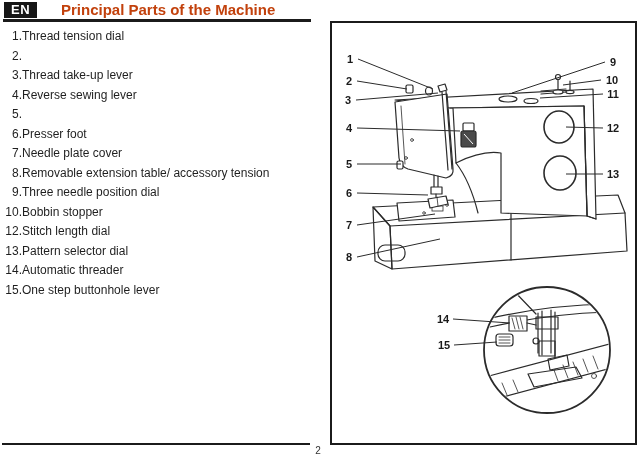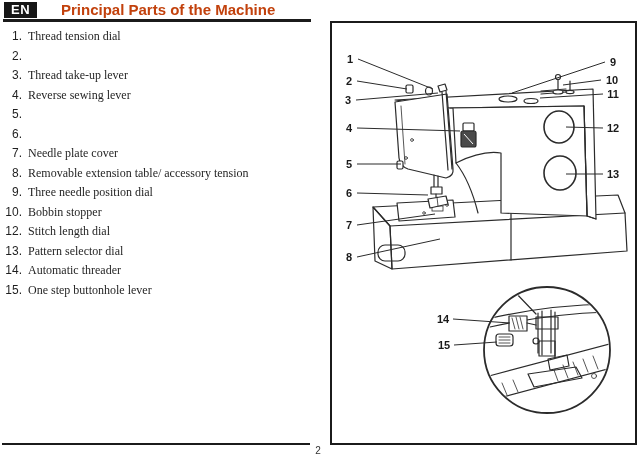--- a/index.html
+++ b/index.html
@@ -9,21 +9,21 @@
   
   .badge{position:absolute;left:4px;top:2px;width:33px;height:16px;background:#161616;color:#fff;
          font-weight:bold;font-size:13px;line-height:16px;text-align:center;letter-spacing:.5px;}
   .title{position:absolute;left:41px;top:1px;font-size:15px;font-weight:bold;color:#c2410c;white-space:nowrap;margin-left:20px;}
   .title-rule{position:absolute;left:3px;top:19px;width:308px;height:3px;background:#1b1b1b;}
 
   
   .parts{position:absolute;left:0;top:27px;width:325px;}
   .row{display:flex;height:19.5px;line-height:19.5px;font-size:12px;}
   .num{width:22px;text-align:right;flex:none;}
-  .lbl{margin-left:6px;white-space:nowrap;font-family:Liberation Serif, serif;}
+  .lbl{white-space:nowrap;}
 
   
   .panel{position:absolute;left:330px;top:21px;width:307px;height:424px;border:2px solid #1b1b1b;
          box-sizing:border-box;background:#fff;}
   .panel svg{display:block;width:100%;height:100%;}
 
   
   .bottom-rule{position:absolute;left:2px;top:443px;width:308px;height:2px;background:#1b1b1b;}
   .pagenum{position:absolute;left:310px;top:445px;width:16px;text-align:center;font-size:10px;color:#333;}
 
@@ -57,20 +57,21 @@
       </div>
     <div class="row">
         <span class="num">4.</span>
         <span class="lbl">Reverse sewing lever</span>
       </div>
     <div class="row">
         <span class="num">5.</span>
       </div>
     <div class="row">
         <span class="num">6.</span>
+        <span class="lbl">Presser foot</span>
       </div>
     <div class="row">
         <span class="num">7.</span>
         <span class="lbl">Needle plate cover</span>
       </div>
     <div class="row">
         <span class="num">8.</span>
         <span class="lbl">Removable extension table/ accessory tension</span>
       </div>
     <div class="row">

